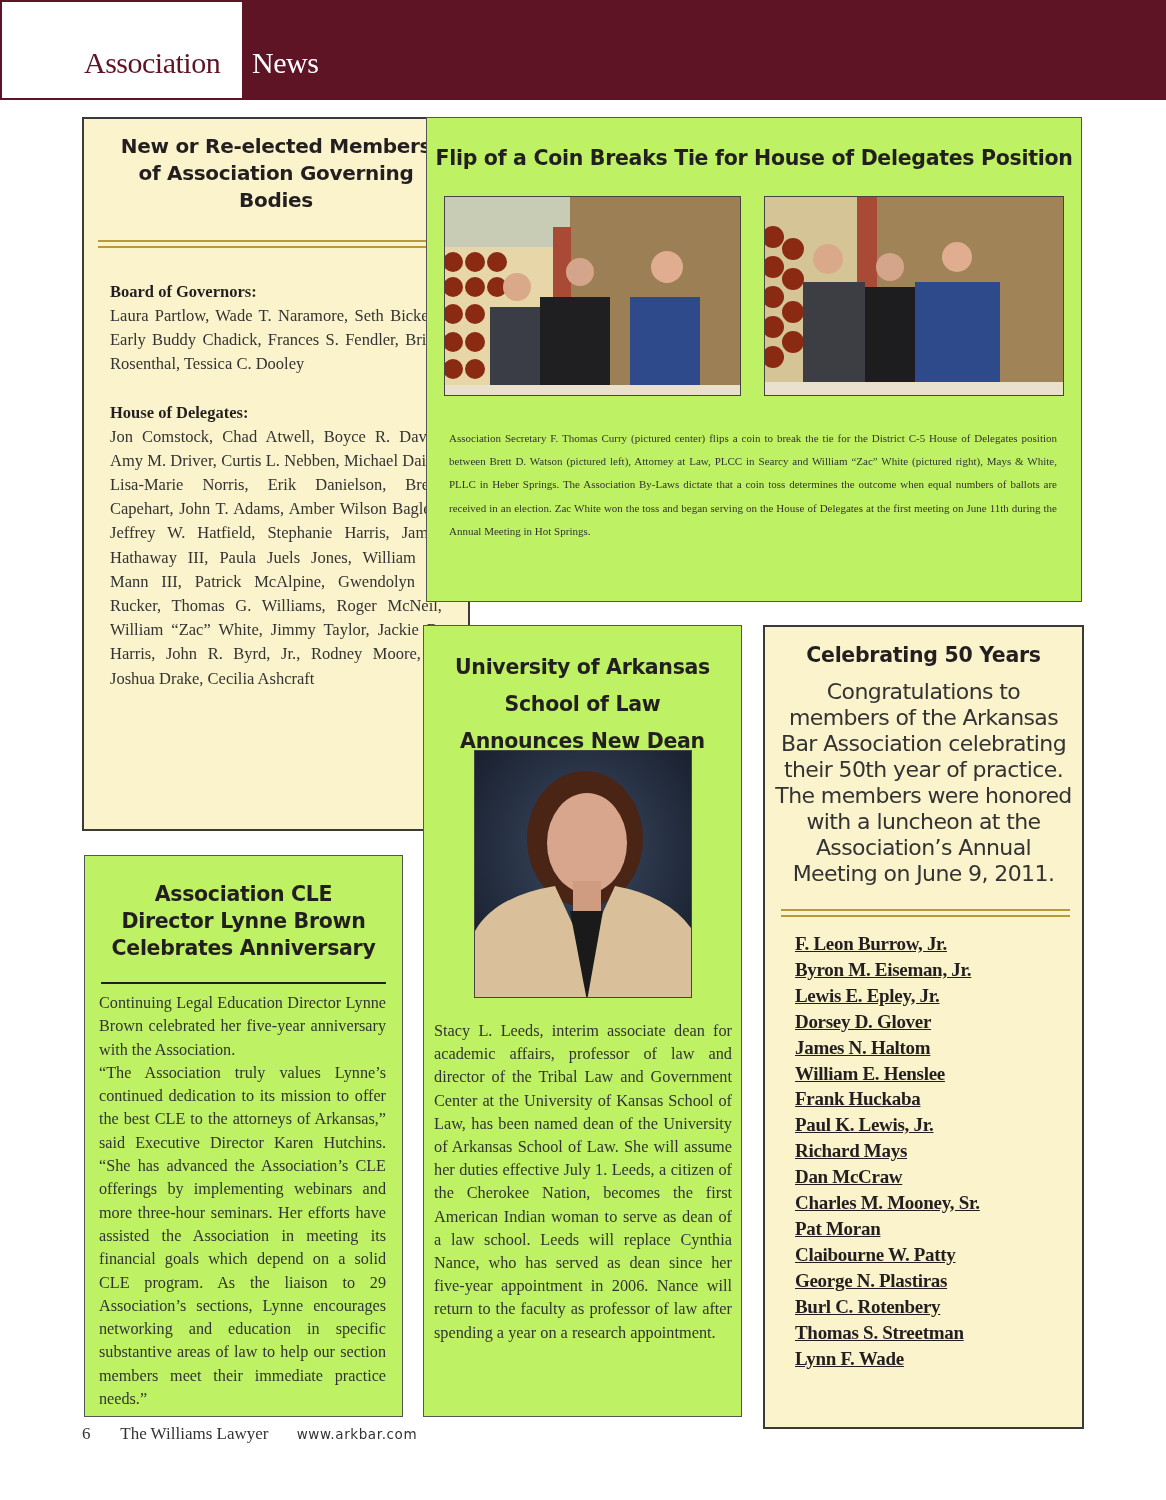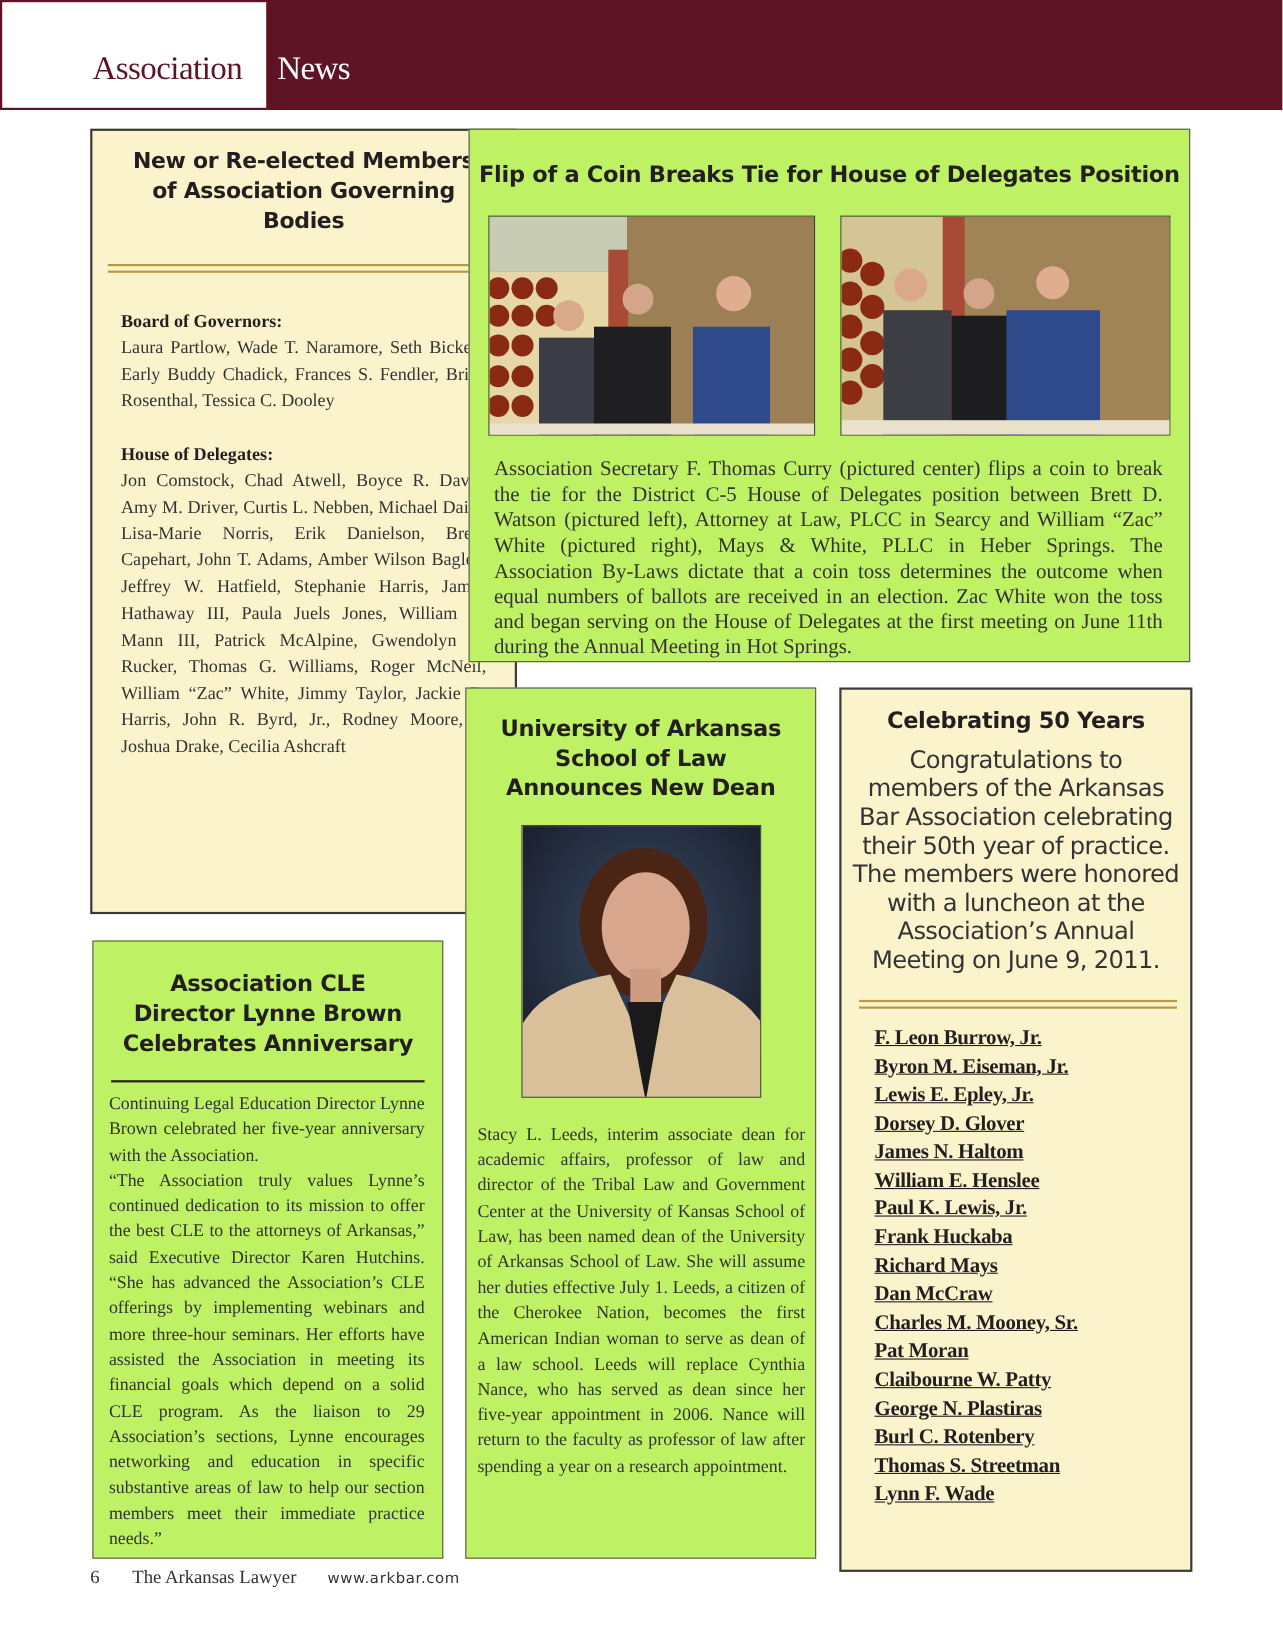--- a/index.html
+++ b/index.html
@@ -34,25 +34,25 @@
   #cle .hd { font-size: 20.5px; line-height: 27px; margin-top: 25px; letter-spacing: -0.3px; }
   #cle .rule { margin: 20px 16px 0 16px; border-top: 2px solid #231f20; }
   #cle .body-serif { margin: 8px 16px 0 14px; font-size: 16.2px; line-height: 23.3px; }
 
   
   #coin { left: 426px; top: 117px; width: 656px; height: 485px; }
   #coin .hd { font-size: 20.5px; margin-top: 28px; letter-spacing: -0.3px; }
   .photo { position: absolute; border: 1px solid #444; overflow: hidden; }
   #photo1 { left: 17px; top: 78px; width: 297px; height: 200px; }
   #photo2 { left: 337px; top: 78px; width: 300px; height: 200px; }
-  #coin .body-serif { position: absolute; left: 22px; top: 297px; width: 608px; font-size: 19px; line-height: 23.2px; font-family: Liberation Serif, serif; }
+  #coin .body-serif { position: absolute; left: 22px; top: 309px; width: 608px; font-size: 11px; line-height: 23.2px; font-family: Liberation Serif, serif; }
 
   
   #dean { left: 423px; top: 625px; width: 319px; height: 792px; }
-  #dean .hd { font-size: 20.5px; line-height: 27px; margin-top: 23px; letter-spacing: -0.3px; }
+  #dean .hd { font-size: 20.5px; line-height: 37px; margin-top: 23px; letter-spacing: -0.3px; }
   #dean-photo { position: absolute; left: 50px; top: 124px; width: 218px; height: 248px; border: 1px solid #444; overflow: hidden; }
   #dean .body-serif { position: absolute; left: 10px; top: 393px; width: 298px; font-size: 16.3px; line-height: 23.2px; }
 
   
   #fifty { left: 763px; top: 625px; width: 321px; height: 804px; }
   #fifty .hd { font-size: 20.5px; margin-top: 16px; letter-spacing: -0.3px; }
   #fifty .intro { font-family: "DejaVu Sans", "Liberation Sans", sans-serif; font-size: 22px; line-height: 26px; text-align: center; color: #333; margin: 12px 10px 0 10px; letter-spacing: -0.6px; }
   #fifty .gold-rule { margin: 22px 12px 0 16px; }
   #fifty ul { list-style: none; margin: 14px 0 0 30px; }
   #fifty li { font-family: "Liberation Serif", serif; font-weight: bold; font-size: 19px; line-height: 25.9px; color: #231f20; letter-spacing: -0.3px; text-decoration: underline; }
@@ -180,31 +180,31 @@
   <div class="hd">Celebrating 50 Years</div>
   <div class="intro">Congratulations to members of the Arkansas Bar Association celebrating their 50th year of practice. The members were honored with a luncheon at the Association’s Annual Meeting on June 9, 2011.</div>
   <div class="gold-rule"></div>
   <ul>
     <li>F. Leon Burrow, Jr.</li>
     <li>Byron M. Eiseman, Jr.</li>
     <li>Lewis E. Epley, Jr.</li>
     <li>Dorsey D. Glover</li>
     <li>James N. Haltom</li>
     <li>William E. Henslee</li>
+    <li>Frank Huckaba</li>
     <li>Paul K. Lewis, Jr.</li>
-    <li>Frank Huckaba</li>
     <li>Richard Mays</li>
     <li>Dan McCraw</li>
     <li>Charles M. Mooney, Sr.</li>
     <li>Pat Moran</li>
     <li>Claibourne W. Patty</li>
     <li>George N. Plastiras</li>
     <li>Burl C. Rotenbery</li>
     <li>Thomas S. Streetman</li>
     <li>Lynn F. Wade</li>
   </ul>
 </div>
 
 <div class="footer">
   <span class="pg">6</span>
-  <span class="pub">The Arkansas Lawyer</span>
+  <span class="pub">The Williams Lawyer</span>
   <span class="url">www.arkbar.com</span>
 </div>
 
 </body></html>

